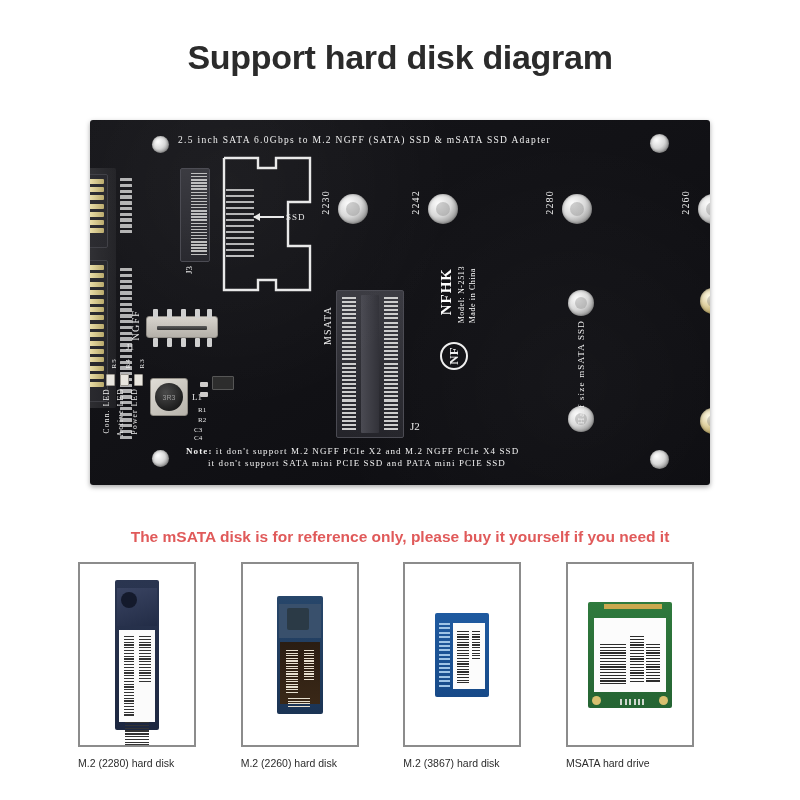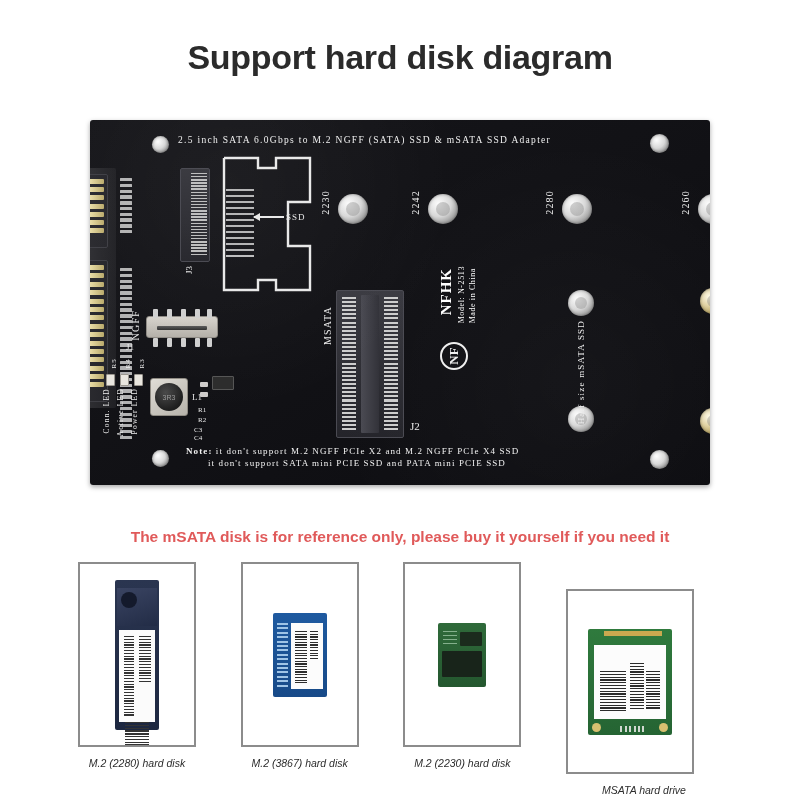--- a/index.html
+++ b/index.html
@@ -198,23 +198,23 @@
   .thumbs {
     position:absolute; left:78px; top:562px; width:644px;
     display:flex; justify-content:space-between;
   }
   .thumb { width:118px; }
   .thumb .frame {
     width:118px; height:185px; border:2px solid #8c8c8c; background:#fff;
     display:flex; align-items:center; justify-content:center; overflow:hidden;
   }
   .thumb .cap {
-    margin-top:10px; text-align:center; font-size:10.5px; color:#2c2c2c; white-space:nowrap;font-style:italic;
-  }
-  .thumb.wide { width:156px;margin-top:27px; }
+    margin-top:10px; font-size:10.5px; color:#2c2c2c; white-space:nowrap;
+  }
+  .thumb.wide { width:156px; }
   .thumb.wide .frame { width:128px; }
 
   .s2280 { width:44px; height:150px; background:linear-gradient(180deg,#2a3550,#1d2740); border-radius:2px; position:relative;}
   .s2280 .top { position:absolute; left:2px; right:2px; top:8px; height:38px; background:linear-gradient(160deg,#3a4462,#222c46); }
   .s2280 .chip { position:absolute; left:6px; top:12px; width:16px; height:16px; border-radius:50%; background:#141a2c;}
   .s2280 .label { position:absolute; left:4px; right:4px; top:50px; bottom:8px; background:#fbfbfb; }
   .s2280 .label i { position:absolute; background:repeating-linear-gradient(180deg,#333 0 1.3px, transparent 1.3px 2.8px); }
 
   .s2260 { width:46px; height:118px; background:linear-gradient(180deg,#27466a,#1b3455); border-radius:2px; position:relative;}
   .s2260 .top { position:absolute; left:2px; right:2px; top:8px; height:34px; background:#39506c; }
@@ -474,44 +474,48 @@
         <div class="label">
           <i style="left:5px;top:6px;width:10px;height:80px;"></i>
           <i style="left:20px;top:6px;width:12px;height:46px;"></i>
           <i style="left:6px;top:92px;width:24px;height:34px;"></i>
         </div>
       </div>
     </div>
     <div class="cap">M.2 (2280) hard disk</div>
   </div>
 
+  <div class="thumb">
+    <div class="frame">
+      <div class="s2260">
+        <div class="top"></div>
+          <div class="chip"></div>
+        <div class="label">
+          <i style="left:6px;top:8px;width:12px;height:44px;"></i>
+          <i style="left:24px;top:8px;width:10px;height:30px;"></i>
+          <i style="left:8px;top:56px;width:22px;height:10px;"></i>
+        </div>
+      </div>
+    </div>
+    <div class="cap">M.2 (2260) hard disk</div>
+  </div>
 
   <div class="thumb">
     <div class="frame">
       <div class="s2242">
         <div class="pads"></div>
         <div class="label">
           <i style="left:4px;top:8px;width:12px;height:52px;"></i>
           <i style="left:19px;top:8px;width:8px;height:30px;"></i>
         </div>
       </div>
     </div>
     <div class="cap">M.2 (3867) hard disk</div>
   </div>
 
-  <div class="thumb">
-    <div class="frame">
-      <div class="s2230">
-        <div class="dots"></div>
-          <div class="chip"></div>
-          <div class="bigchip"></div>
-      </div>
-    </div>
-    <div class="cap">M.2 (2230) hard disk</div>
-  </div>
 
   <div class="thumb wide">
     <div class="frame">
       <div class="msata">
         <div class="topedge"></div>
         <div class="label">
           <i style="left:6px;top:26px;width:26px;height:40px;"></i>
           <i style="left:36px;top:18px;width:14px;height:48px;"></i>
           <i style="left:52px;top:26px;width:14px;height:38px;"></i>
         </div>

